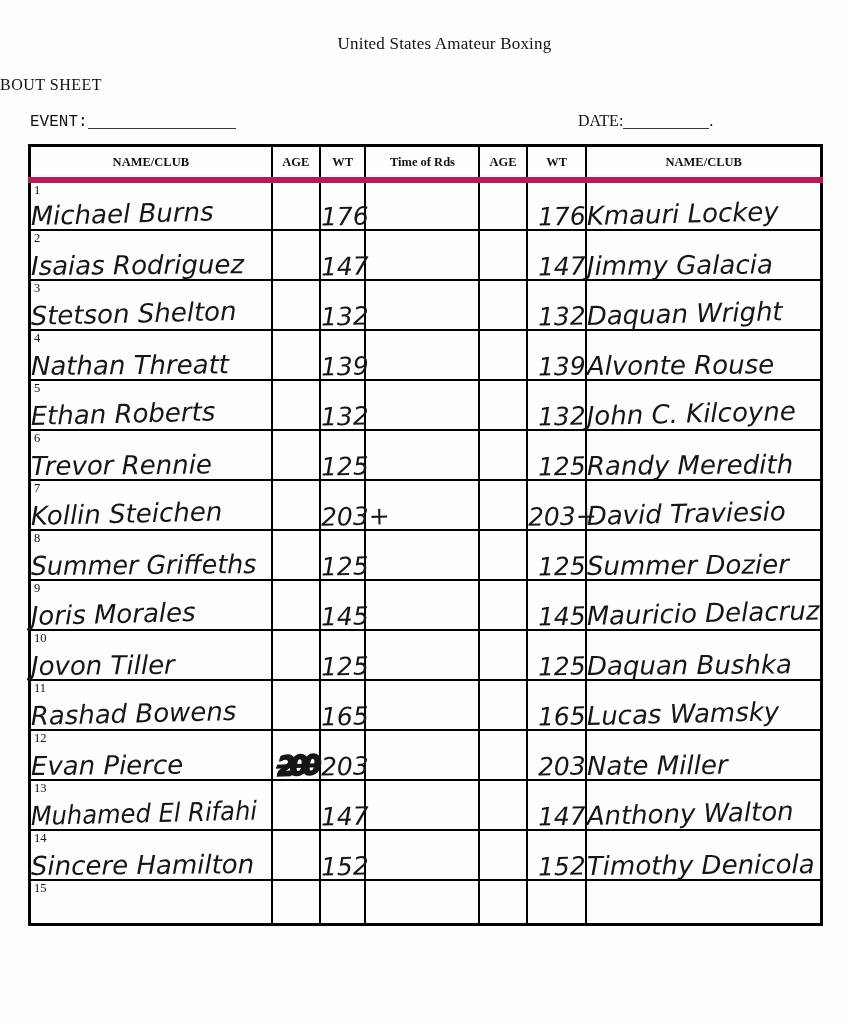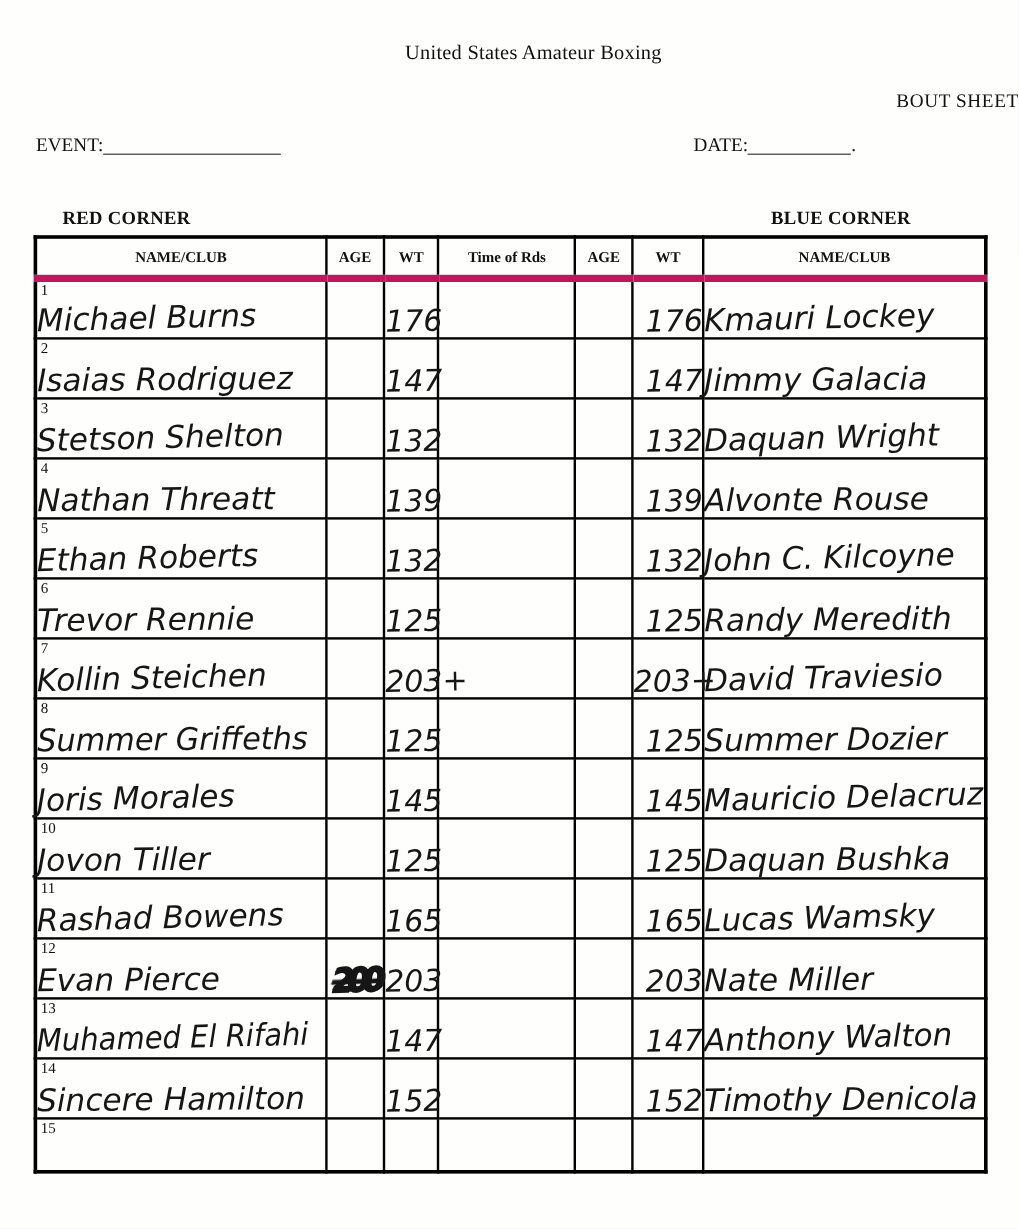--- a/index.html
+++ b/index.html
@@ -13,33 +13,33 @@
     overflow:hidden;
   }
   .title{
     text-align:center;
     padding-top:34px;
     font-size:17px;
     letter-spacing:.2px;
     padding-left:40px;
   }
   .subtitle{
-    text-align:right;
+    text-align:left;
     margin-top:22px;
     font-size:16px;
     letter-spacing:.5px;
   }
   .form-line{
     position:relative;
     height:34px;
     margin-top:16px;
     font-size:16px;
   }
   .fgroup{position:absolute;top:0;white-space:nowrap;}
-  .fgroup.event{left:30px;}
+  .fgroup.event{left:30px;font-family:Liberation Mono, monospace;}
   .fgroup.sanction{left:318px;}
   .fgroup.date{left:578px;}
   .uline{
     display:inline-block;
     border-bottom:1.6px solid #3a3a3a;
     height:15px;
     vertical-align:baseline;
     transform:translateY(3px);
   }
   .u-event{width:148px;}
@@ -113,24 +113,20 @@
 
   <div class="form-line">
     <span class="fgroup event">
       <span>EVENT:</span><span class="uline u-event"></span>
     </span>
     <span class="fgroup date">
       <span>DATE:</span><span class="uline u-date"></span><span>.</span>
     </span>
   </div>
 
-  <div class="corner-labels">
-    <span class="red-label">RED CORNER</span>
-    <span class="blue-label">BLUE CORNER</span>
-  </div>
 
   <table class="bout">
     <colgroup>
       <col style="width:240px">
         <col style="width:48px">
         <col style="width:45px">
       <col style="width:113px">
         <col style="width:47px">
         <col style="width:59px">
       <col style="width:233px">

